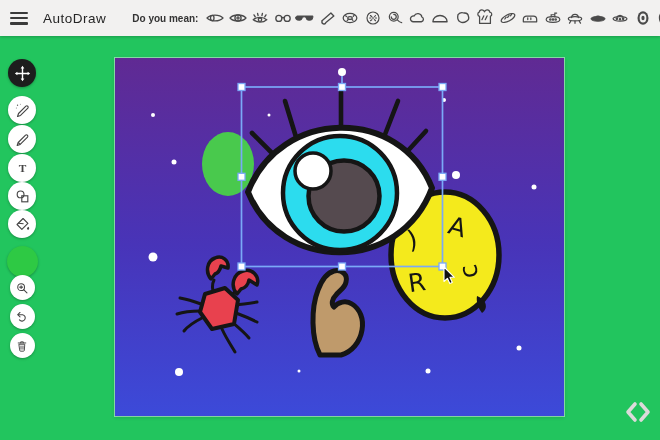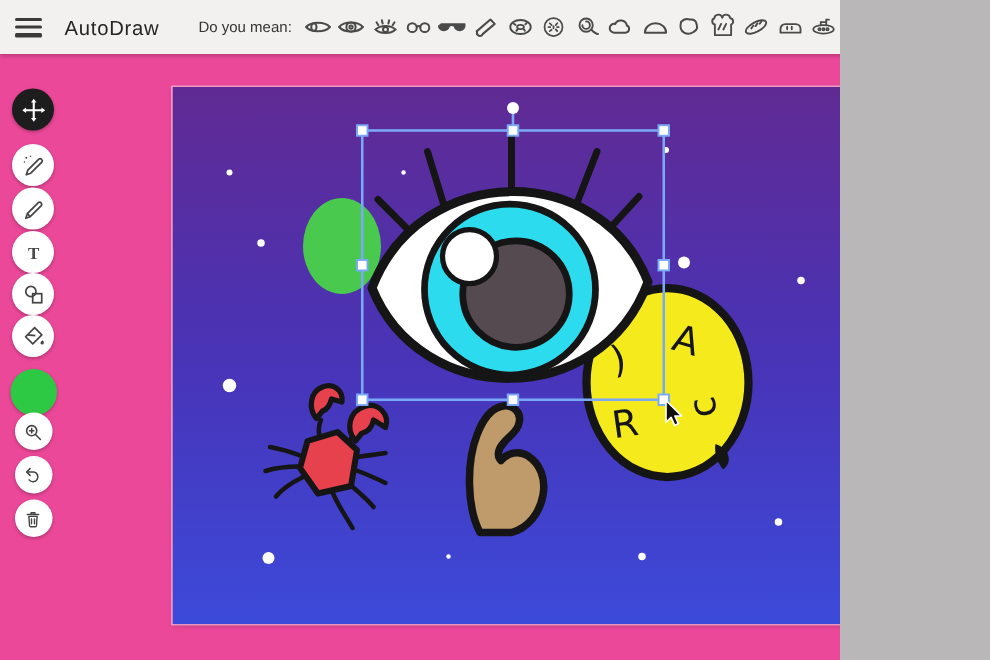--- a/index.html
+++ b/index.html
@@ -1,26 +1,26 @@
 <!DOCTYPE html>
 <html style="--canvas_top: #602a93; --canvas_mid: #4834b8; --canvas_bottom: #3c4ad9; --selection: #7aa9f7; --green: #49c94d; --toolbar_green: #2ec944; --yellow: #f4ea1c; --red: #e8414e; --tan: #bf9a6b; --cyan: #2cdcee; --pupil: #554a4f; --outline: #151515;"><head>
 <meta charset="utf-8">
 <style>
   html,body{margin:0;padding:0;}
   body{font-family:"Liberation Sans",sans-serif;background:#b9b7b7;}
-  #app{position:relative;width:560px;height:440px;background:#ec4899;overflow:hidden;}
+  #app{position:relative;width:660px;height:440px;background:#22c55e;overflow:hidden;}
 
   
   .topbar{position:absolute;left:0;top:0;width:660px;height:36px;background:#f2f1f0;
           box-shadow:0 1px 3px rgba(0,0,0,.22);display:flex;align-items:center;z-index:5;}
   .hamburger{margin-left:10px;width:18px;height:13px;display:flex;flex-direction:column;
              justify-content:space-between;background:none;border:none;padding:0;cursor:pointer;}
   .hamburger span{display:block;height:2.2px;background:#3a3a3a;border-radius:1px;}
   .apptitle{margin-left:15px;font-size:13.5px;color:#252525;letter-spacing:.5px;}
-  .suglabel{margin-left:26px;font-size:10px;color:#333;white-space:nowrap;}
+  .suglabel{margin-left:26px;font-size:10px;color:#333;white-space:nowrap;font-weight:bold;}
   .suggestions{display:flex;align-items:center;gap:2.5px;margin-left:7px;overflow:hidden;flex:1;}
   .sug{width:20px;height:22px;background:none;border:none;padding:0;cursor:pointer;
        display:flex;align-items:center;justify-content:center;color:#4a4a4a;flex:0 0 auto;}
   .sug svg{width:20px;height:20px;display:block;}
 
   
   .tool{position:absolute;left:50%;border:none;border-radius:50%;background:#fff;cursor:pointer;
         box-shadow:0 1px 2.5px rgba(0,0,0,.28);display:flex;align-items:center;justify-content:center;
         color:#444;padding:0;}
   .tool svg{width:17px;height:17px;display:block;}

